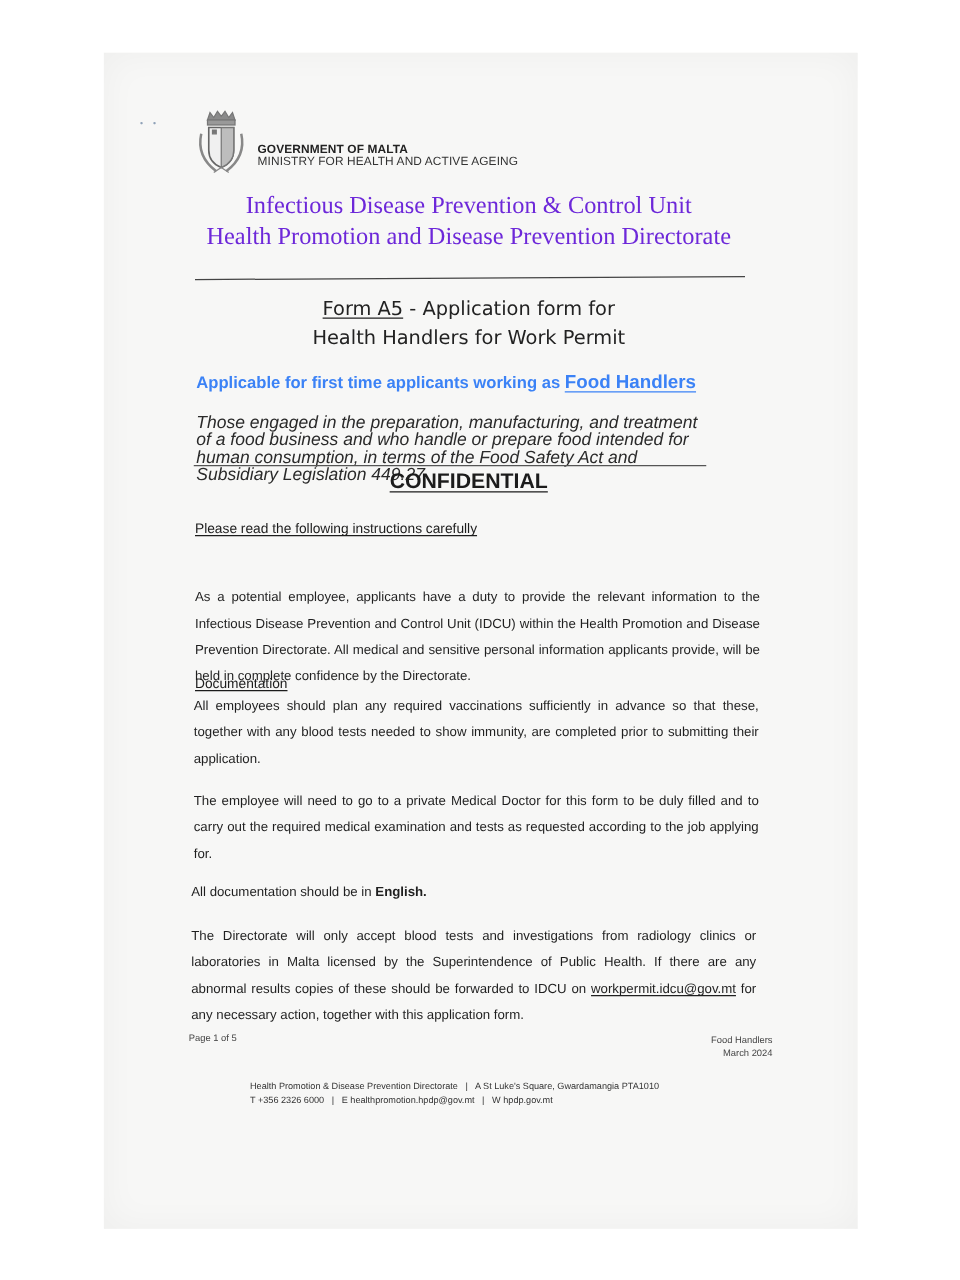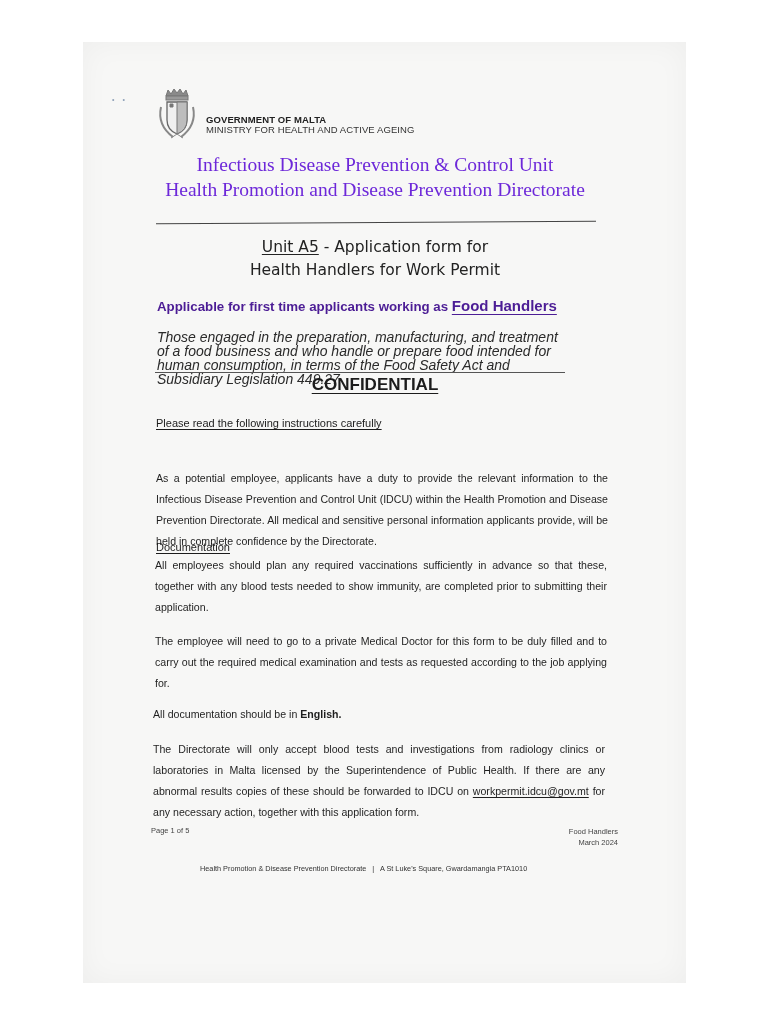--- a/index.html
+++ b/index.html
@@ -20,21 +20,21 @@
   .unit-title {
     left: 140px; top: 152px; width: 470px; text-align: center;
     font-family: "Liberation Serif", serif; font-size: 19.5px; line-height: 25px; color: #6d28d9;
   }
   .rule-top { left: 156px; top: 222px; width: 440px; height: 0; border-top: 1.3px solid #444; transform: rotate(-0.3deg); }
   .form-title {
     left: 140px; top: 236px; width: 470px; text-align: center;
     font-family: "DejaVu Sans", sans-serif; font-size: 15.5px; line-height: 23px; color: #222;
   }
   .form-title .u { text-decoration: underline; text-underline-offset: 2px; }
-  .applicable { left: 157px; top: 297px; font-size: 13.3px; font-weight: bold; color: #4c1d95; white-space: nowrap; }
+  .applicable { left: 157px; top: 297px; font-size: 13.3px; font-weight: bold; color: #3b82f6; white-space: nowrap; }
   .applicable .fh { font-size: 15px; text-decoration: underline; text-underline-offset: 3px; }
   .italic-note {
     left: 157px; top: 330px; width: 408px; font-size: 14px; line-height: 14px; font-style: italic; color: #2a2a2a;
   }
   .rule-mid { left: 155px; top: 372px; width: 410px; border-top: 1px solid #555; }
   .confidential {
     left: 140px; top: 375px; width: 470px; text-align: center; font-size: 17px; font-weight: bold;
     text-decoration: underline; text-underline-offset: 3px; color: #1c1c1c;
   }
   .section-heading { font-size: 11px; font-weight: normal; text-decoration: underline; text-underline-offset: 2px; color: #1c1c1c; }
@@ -79,21 +79,21 @@
 <div class="abs gov-line2">MINISTRY FOR HEALTH AND ACTIVE AGEING</div>
 
 <div class="abs unit-title">
   <div>Infectious Disease Prevention &amp; Control Unit</div>
   <div>Health Promotion and Disease Prevention Directorate</div>
 </div>
 
 <div class="abs rule-top"></div>
 
 <div class="abs form-title">
-  <div><span class="u">Unit A5</span><span> - Application form for</span></div>
+  <div><span class="u">Form A5</span><span> - Application form for</span></div>
   <div>Health Handlers for Work Permit</div>
 </div>
 
 <div class="abs applicable"><span>Applicable for first time applicants working as </span><span class="fh">Food Handlers</span></div>
 
 <div class="abs italic-note">Those engaged in the preparation, manufacturing, and treatment of a food business and who handle or prepare food intended for human consumption, in terms of the Food Safety Act and Subsidiary Legislation 449.27</div>
 
 <div class="abs rule-mid"></div>
 
 <div class="abs confidential">CONFIDENTIAL</div>
@@ -107,13 +107,14 @@
 <div class="abs para p-doc3"><span>All documentation should be in </span><b>English.</b></div>
 <div class="abs para p-doc4"><span>The Directorate will only accept blood tests and investigations from radiology clinics or laboratories in Malta licensed by the Superintendence of Public Health.   If there are any abnormal results copies of these should be forwarded to IDCU on </span><span class="link">workpermit.idcu@gov.mt</span><span> for any necessary action, together with this application form.</span></div>
 
 <div class="abs page-no">Page 1 of 5</div>
 <div class="abs footer-right">
   <div>Food Handlers</div>
   <div>March 2024</div>
 </div>
 <div class="abs footer-addr">
   <div style="white-space:pre;">Health Promotion &amp; Disease Prevention Directorate   |   A St Luke's Square, Gwardamangia PTA1010</div>
+  <div style="white-space:pre;">T +356 2326 6000   |   E healthpromotion.hpdp@gov.mt   |   W hpdp.gov.mt</div>
 </div>
 
 </body></html>

